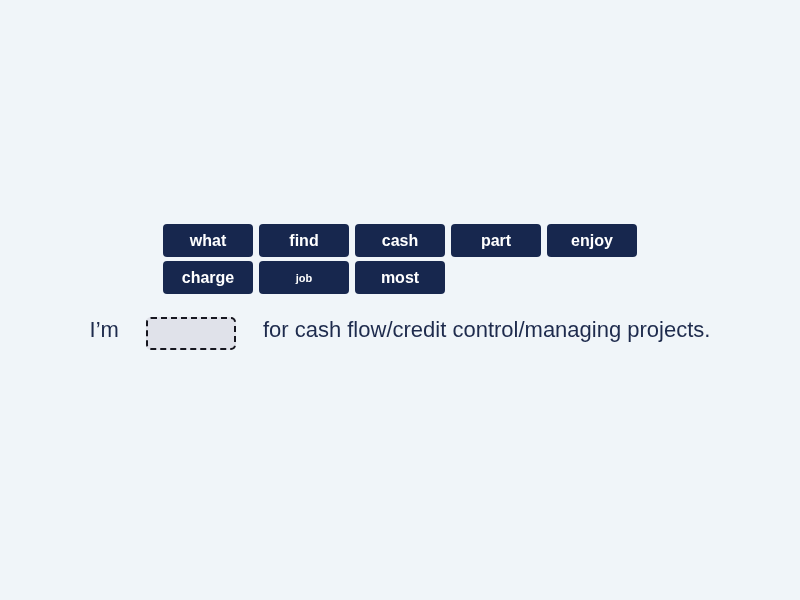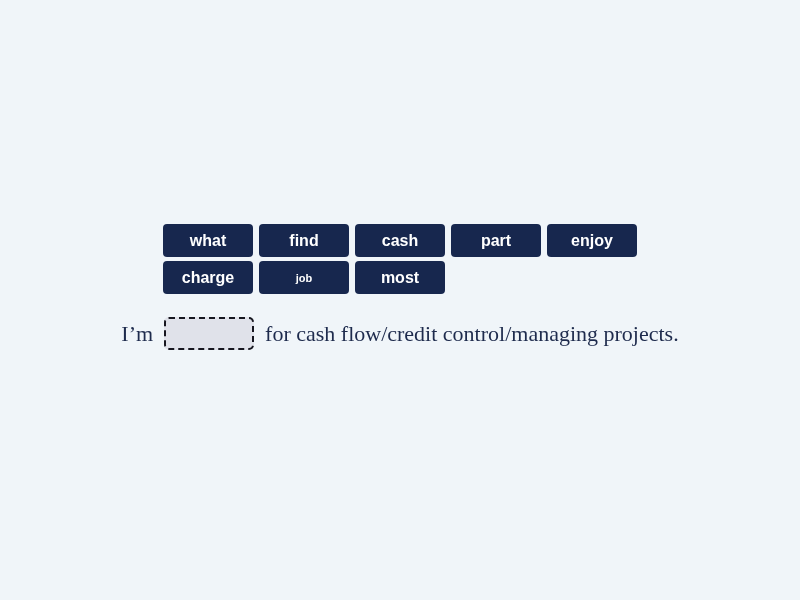--- a/index.html
+++ b/index.html
@@ -43,25 +43,25 @@
   .tile:nth-child(7) {
     font-size: 11px;
   }
   .sentence-row {
     position: absolute;
     top: 317px;
     left: 0;
     width: 800px;
     height: 33px;
     display: flex;
-    align-items: center;
     justify-content: center;
-    font-family: Liberation Serif, serif;
+    font-family: Liberation Sans, sans-serif;
     font-size: 22px;
     color: #1e2b4d;
+    gap: 16px;
   }
   .sentence-text {
     white-space: nowrap;
   }
   .answer-blank {
     width: 90px;
     height: 33px;
     box-sizing: border-box;
     margin: 0 11px;
     background: #e0e2ea;

